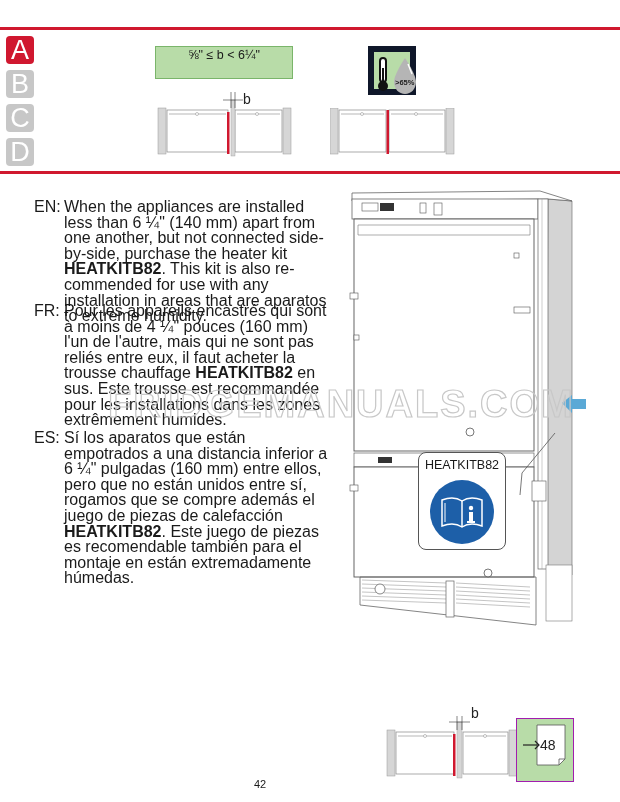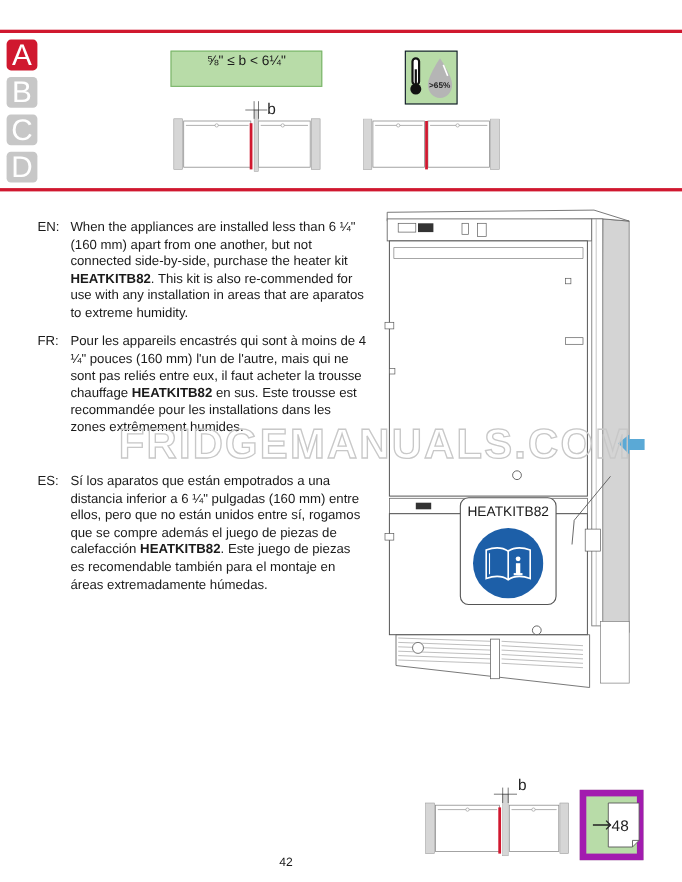--- a/index.html
+++ b/index.html
@@ -4,32 +4,32 @@
 <style>
   html, body { margin:0; padding:0; background:#fff; }
   body { width:620px; height:802px; position:relative; overflow:hidden; font-family:"Liberation Sans", sans-serif; color:#1a1a1a; }
   .rule { position:absolute; left:0; width:620px; height:3px; background:#d0182f; }
   .rule.top { top:27px; }
   .rule.mid { top:171px; }
   .tabs { position:absolute; left:6px; top:36px; width:28px; }
   .tab { width:28px; height:28px; margin-bottom:6px; border-radius:4px; background:#c7c7c7; color:#fff; font-size:27px; line-height:29px; text-align:center; font-weight:normal; }
   .tab.active { background:#d0182f; }
   .cond-box { position:absolute; left:155px; top:46px; width:138px; height:33px; background:#b8dca8; border:1px solid #7ab56a; font-size:12.5px; text-align:center; line-height:15px; padding-top:1px; box-sizing:border-box; }
-  .humid-box { position:absolute; left:368px; top:46px; width:48px; height:49px; background:#b8dca8; border:1px solid #0f172a; box-sizing:border-box; }
+  .humid-box { position:absolute; left:368px; top:46px; width:48px; height:49px; background:#b8dca8; border:6px solid #0f172a; box-sizing:border-box; }
   .diagram { position:absolute; }
-  .text-block { position:absolute; left:34px; font-size:12px; line-height:15.6px; }
+  .text-block { position:absolute; left:34px; font-size:16px; line-height:15.6px; }
   .text-block .lang { position:absolute; left:0; top:0; }
   .text-block .body { margin-left:30px; width:270px; }
   .text-block b { font-weight:bold; }
   .watermark { position:absolute; left:60px; top:383px; font-size:38px; font-weight:bold; letter-spacing:2px; color:transparent; -webkit-text-stroke:1.2px #c8c8c8; white-space:nowrap;margin-left:48px; }
   .fridge { position:absolute; left:340px; top:185px; }
   .callout { position:absolute; left:418px; top:452px; width:86px; height:96px; background:#fff; border:1px solid #555; border-radius:8px; }
   .callout-label { position:absolute; left:0; top:5px; width:86px; text-align:center; font-size:12.5px; }
   .callout-icon { position:absolute; left:11px; top:27px; }
-  .page-ref { position:absolute; left:527px; top:718px; width:58px; height:64px; background:#b8dca8; border:6px solid #a21caf; box-sizing:border-box; }
+  .page-ref { position:absolute; left:516px; top:718px; width:58px; height:64px; background:#b8dca8; border:1px solid #a21caf; box-sizing:border-box; }
   .page-num { position:absolute; left:0; width:520px; top:778px; text-align:center; font-size:11px; }
 </style>
 </head>
 <body>
 
 <div class="rule top"></div>
 <div class="rule mid"></div>
 
 <div class="tabs">
   <div class="tab active">A</div>
@@ -77,31 +77,31 @@
   <rect x="59" y="2" width="56" height="42" fill="#fff" stroke="#888" stroke-width="0.7"></rect>
   <line x1="11" y1="6" x2="54" y2="6" stroke="#888" stroke-width="0.6"></line>
   <line x1="61" y1="6" x2="113" y2="6" stroke="#888" stroke-width="0.6"></line>
   <circle cx="32" cy="6" r="1.5" fill="#fff" stroke="#888" stroke-width="0.5"></circle>
   <circle cx="86" cy="6" r="1.5" fill="#fff" stroke="#888" stroke-width="0.5"></circle>
   <rect x="56.5" y="2" width="2.5" height="44" fill="#d0182f"></rect>
 </svg>
 
 <div class="text-block" style="top:199px">
   <span class="lang">EN:</span>
-  <div class="body"><span>When the appliances are installed less than 6 ¼" (160 mm) apart from one another, but not connected side-by-side, purchase the heater kit </span><b>HEATKITB82</b><span>. This kit is also re-commended for use with any installation in areas that are aparatos to extreme humidity.</span></div>
+  <div class="body"><span>When the appliances are installed less than 6 ¼" (140 mm) apart from one another, but not connected side-by-side, purchase the heater kit </span><b>HEATKITB82</b><span>. This kit is also re-commended for use with any installation in areas that are aparatos to extreme humidity.</span></div>
 </div>
 
 <div class="text-block" style="top:303px">
   <span class="lang">FR:</span>
   <div class="body"><span>Pour les appareils encastrés qui sont à moins de 4 ¼" pouces (160 mm) l'un de l'autre, mais qui ne sont pas reliés entre eux, il faut acheter la trousse chauffage </span><b>HEATKITB82</b><span> en sus. Este trousse est recommandée pour les installations dans les zones extrêmement humides.</span></div>
 </div>
 
 <div class="text-block" style="top:430px">
   <span class="lang">ES:</span>
-  <div class="body"><span>Sí los aparatos que están empotrados a una distancia inferior a 6 ¼" pulgadas (160 mm) entre ellos, pero que no están unidos entre sí, rogamos que se compre además el juego de piezas de calefacción </span><b>HEATKITB82</b><span>. Este juego de piezas es recomendable también para el montaje en áreas extremadamente húmedas.</span></div>
+  <div class="body"><span>Sí los aparatos que están empotrados a una distancia inferior a 6 ¼" pulgadas (160 mm) entre ellos, pero que no están unidos entre sí, rogamos que se compre además el juego de piezas de calefacción </span><b>HEATKITB82</b><span>. Este juego de piezas es recomendable también para el montaje en están extremadamente húmedas.</span></div>
 </div>
 
 <svg class="fridge" width="250" height="460" viewBox="0 0 250 460">
 
   <polygon points="208,14 232,16 232,390 206,380" fill="#d4d4d4" stroke="#777" stroke-width="0.7"></polygon>
 
   <polygon points="12,8 200,6 232,16 208,14 12,16" fill="#fff" stroke="#666" stroke-width="0.8"></polygon>
   <rect x="12" y="14" width="186" height="20" fill="#fff" stroke="#666" stroke-width="0.8"></rect>
   <rect x="22" y="18" width="16" height="8" fill="#fff" stroke="#555" stroke-width="0.6"></rect>
   <rect x="40" y="18" width="14" height="8" fill="#333"></rect>

